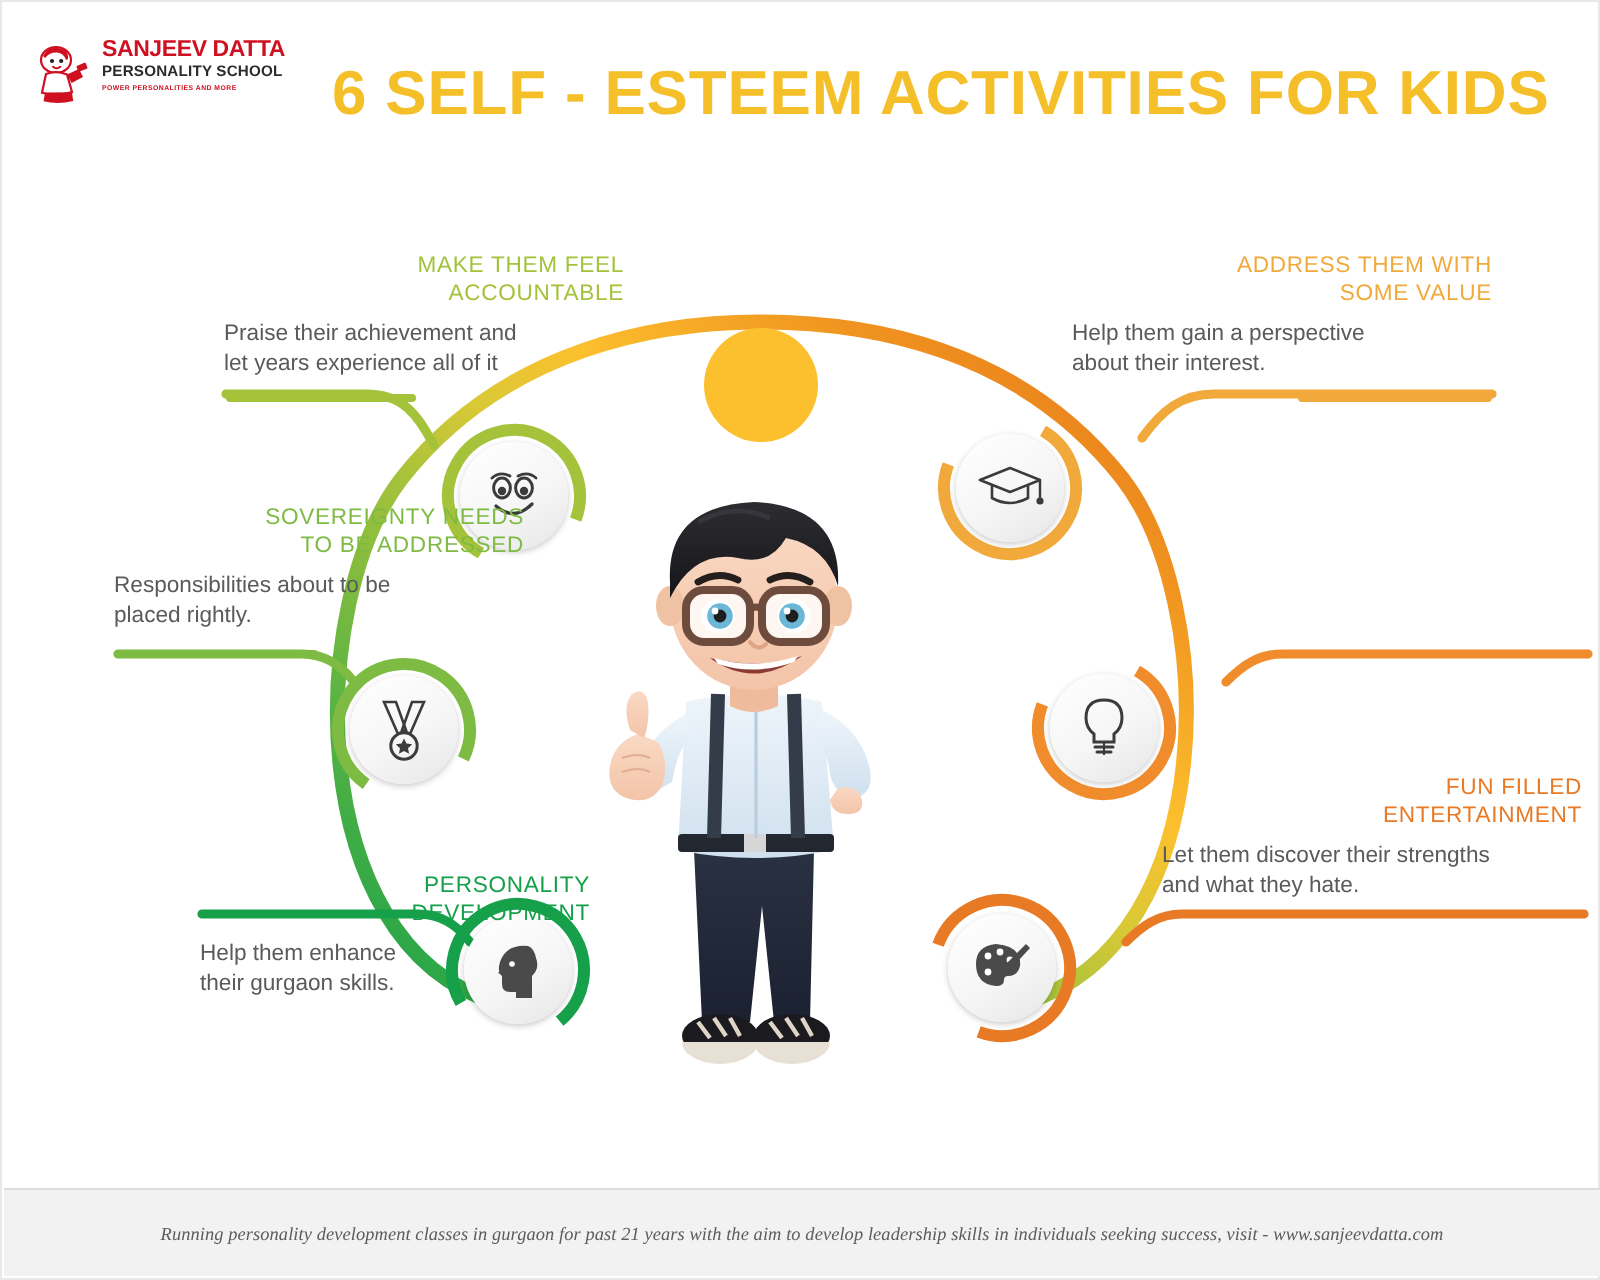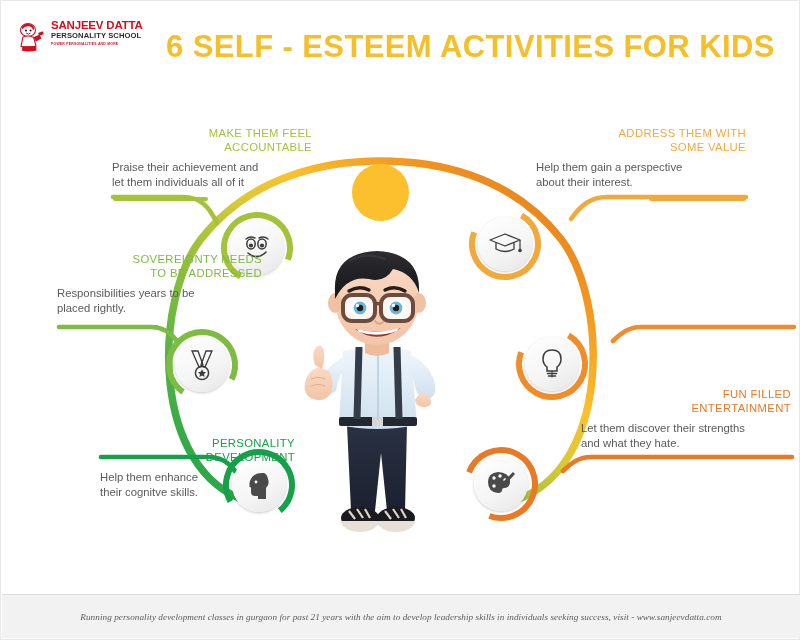--- a/index.html
+++ b/index.html
@@ -331,43 +331,43 @@
     </svg>
   </div>
 
   <div class="blk b1">
     <div class="hd">
       <span>MAKE THEM FEEL</span><br>
       <span>ACCOUNTABLE</span>
     </div>
     <div class="bd">
       <span>Praise their achievement and</span><br>
-      <span>let them individuals all of it</span>
+      <span>let years experience all of it</span>
     </div>
   </div>
 
   <div class="blk b2">
     <div class="hd">
       <span>SOVEREIGNTY NEEDS</span><br>
       <span>TO BE ADDRESSED</span>
     </div>
     <div class="bd">
-      <span>Responsibilities years to be</span><br>
+      <span>Responsibilities about to be</span><br>
       <span>placed rightly.</span>
     </div>
   </div>
 
   <div class="blk b3">
     <div class="hd">
       <span>PERSONALITY</span><br>
       <span>DEVELOPMENT</span>
     </div>
     <div class="bd">
       <span>Help them enhance</span><br>
-      <span>their cognitve skills.</span>
+      <span>their gurgaon skills.</span>
     </div>
   </div>
 
   <div class="blk b4 right">
     <div class="hd">
       <span>ADDRESS THEM WITH</span><br>
       <span>SOME VALUE</span>
     </div>
     <div class="bd">
       <span>Help them gain a perspective</span><br>

